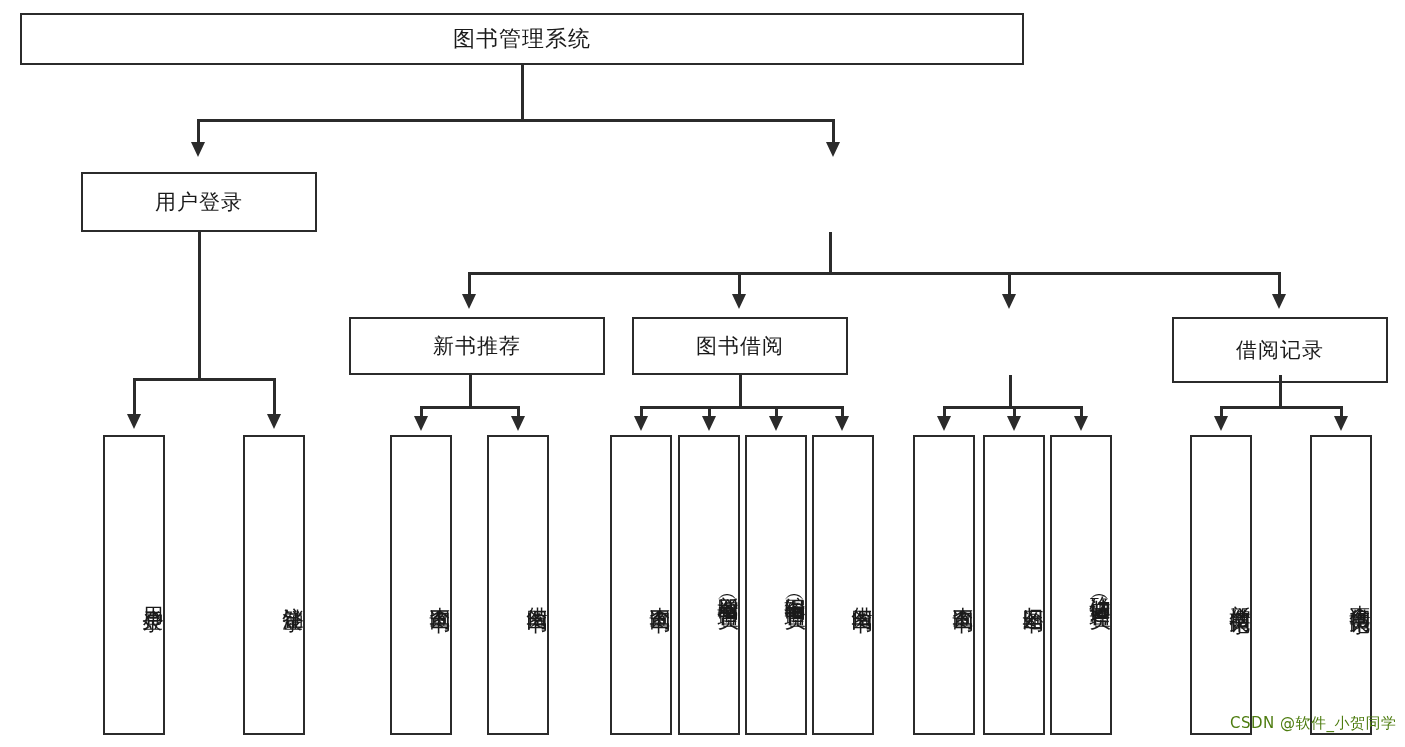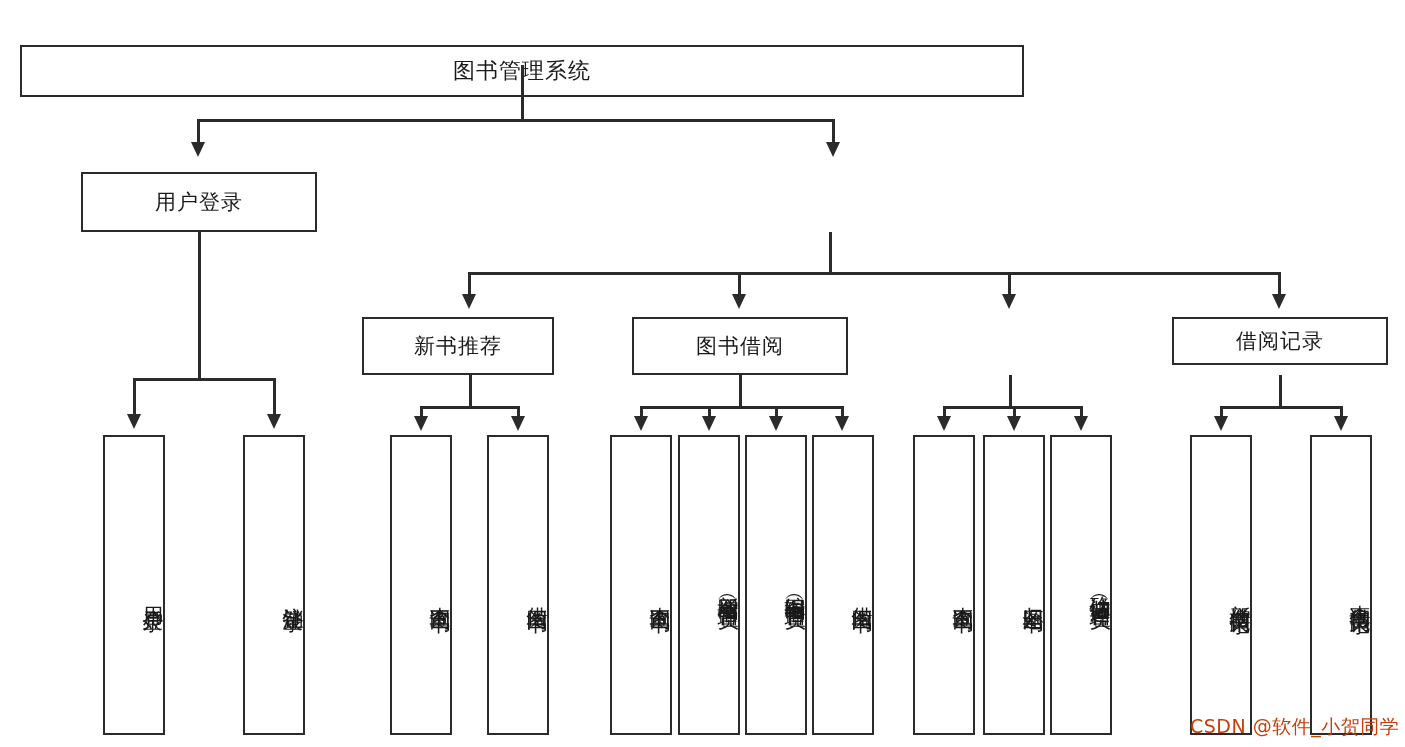--- a/index.html
+++ b/index.html
@@ -56,32 +56,33 @@
   .arrow {
     position: absolute;
     width: 0;
     height: 0;
     border-left: 7px solid transparent;
     border-right: 7px solid transparent;
     border-top: 15px solid #2b2b2b;
   }
   .watermark {
     position: absolute;
-    color: #c2410c;
-    font-size: 19px;
+    color: #4d7c0f;
+    font-size: 15px;
     white-space: nowrap;
     letter-spacing: 0.5px;
+    padding-left: 40px;
   }
 </style>
 </head>
 <body>
 
 <div id="canvas">
 
-  <div class="node horiz root" style="left: 20px; top: 13px; width: 1004px; height: 52px; margin-top: 32px;">图书管理系统</div>
+  <div class="node horiz root" style="left: 20px; top: 13px; width: 1004px; height: 52px;">图书管理系统</div>
 
   <div class="edge v" style="left:521px; top:65px; width:2.5px; height:54px;"></div>
   <div class="edge h" style="left:197px; top:119px; width:637px;"></div>
   <div class="edge v" style="left:197px; top:119px; height:25px;"></div>
   <div class="edge v" style="left:832px; top:119px; height:25px;"></div>
   <div class="arrow" style="left:191px; top:142px;"></div>
   <div class="arrow" style="left:826px; top:142px;"></div>
 
   <div class="node horiz" style="left: 81px; top: 172px; width: 236px; height: 60px;">用户登录</div>
 
@@ -96,23 +97,23 @@
   <div class="edge h" style="left:468px; top:272px; width:812px;"></div>
   <div class="edge v" style="left:468px; top:272px; height:24px;"></div>
   <div class="edge v" style="left:738px; top:272px; height:24px;"></div>
   <div class="edge v" style="left:1008px; top:272px; height:24px;"></div>
   <div class="edge v" style="left:1278px; top:272px; height:24px;"></div>
   <div class="arrow" style="left:462px; top:294px;"></div>
   <div class="arrow" style="left:732px; top:294px;"></div>
   <div class="arrow" style="left:1002px; top:294px;"></div>
   <div class="arrow" style="left:1272px; top:294px;"></div>
 
-  <div class="node horiz" style="left: 362px; top: 317px; width: 192px; height: 58px; font-family: Liberation Serif, serif;">新书推荐</div>
+  <div class="node horiz" style="left: 349px; top: 317px; width: 256px; height: 58px; font-family: Liberation Serif, serif;">新书推荐</div>
   <div class="node horiz" style="left: 632px; top: 317px; width: 216px; height: 58px;">图书借阅</div>
-  <div class="node horiz" style="left: 1172px; top: 317px; width: 216px; height: 48px;">借阅记录</div>
+  <div class="node horiz" style="left: 1172px; top: 317px; width: 216px; height: 66px;">借阅记录</div>
 
   <div class="edge v" style="left:469px; top:375px; height:33px;"></div>
   <div class="edge h" style="left:420px; top:406px; width:99px;"></div>
   <div class="edge v" style="left:420px; top:406px; height:12px;"></div>
   <div class="edge v" style="left:517px; top:406px; height:12px;"></div>
   <div class="arrow" style="left:414px; top:416px;"></div>
   <div class="arrow" style="left:511px; top:416px;"></div>
 
   <div class="edge v" style="left:739px; top:375px; height:33px;"></div>
   <div class="edge h" style="left:640px; top:406px; width:203px;"></div>

